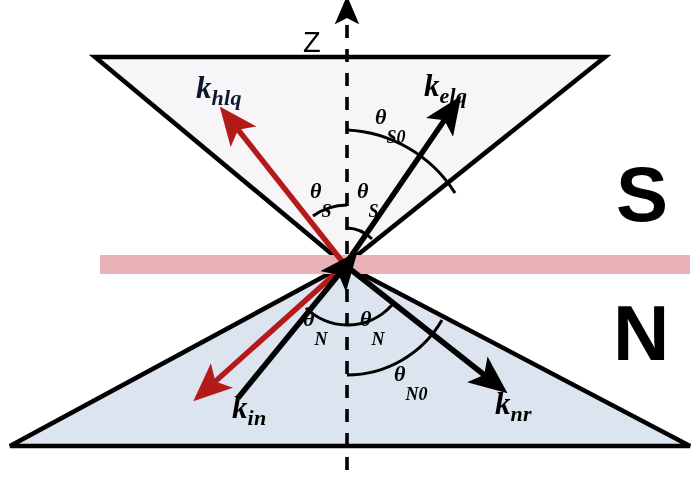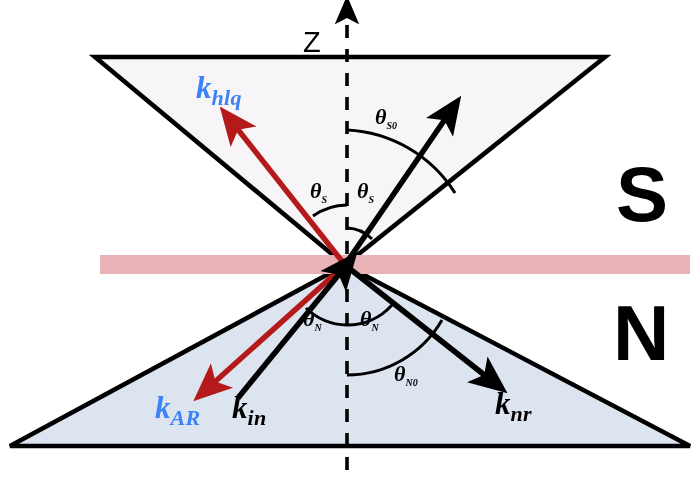--- a/index.html
+++ b/index.html
@@ -40,35 +40,35 @@
   }
   .veclabel .sub {
     font-size: 22px;
     font-style: italic;
     font-weight: bold;
     vertical-align: baseline;
     position: relative;
     top: 7px;
     letter-spacing: 0.3px;
   }
-  .veclabel.red { color: #3b82f6; }
+  .veclabel.red { color: #0f172a; }
   .veclabel.black { color: #000000; }
 
   
   .anglelabel {
     font-family: "Liberation Serif", serif;
     font-weight: bold;
     font-style: italic;
     font-size: 22px;
     color: #000000;
   }
   .anglelabel .sub {
-    font-size: 10px;
+    font-size: 18px;
     position: relative;
-    top: 5px;
+    top: 19px;
   }
 
   
   .regionlabel {
     font-family: "Liberation Sans", sans-serif;
     font-weight: bold;
     font-size: 78px;
     color: #000000;
     letter-spacing: 0;
   }
@@ -129,24 +129,24 @@
 
     <line x1="345" y1="265" x2="492" y2="381" stroke="#000000" stroke-width="5.5" marker-end="url(#arrowBlack)"></line>
   </svg>
 
   <div class="lbl axislabel" style="left:303px; top:28px;">Z</div>
 
   <div class="lbl veclabel red" style="left:196px; top:72px;">
     <span>k</span><span class="sub">hlq</span>
   </div>
 
+  <div class="lbl veclabel black" style="left:424px; top:70px;">
+    <span>k</span><span class="sub">elq</span>
+  </div>
 
-  <div class="lbl veclabel red" style="left:155px; top:392px;">
-    <span>k</span><span class="sub">AR</span>
-  </div>
 
   <div class="lbl veclabel black" style="left:232px; top:392px;text-align:center;">
     <span>k</span><span class="sub">in</span>
   </div>
 
   <div class="lbl veclabel black" style="left:495px; top:388px;">
     <span>k</span><span class="sub">nr</span>
   </div>
 
   <div class="lbl anglelabel" style="left:310px; top:180px;">

